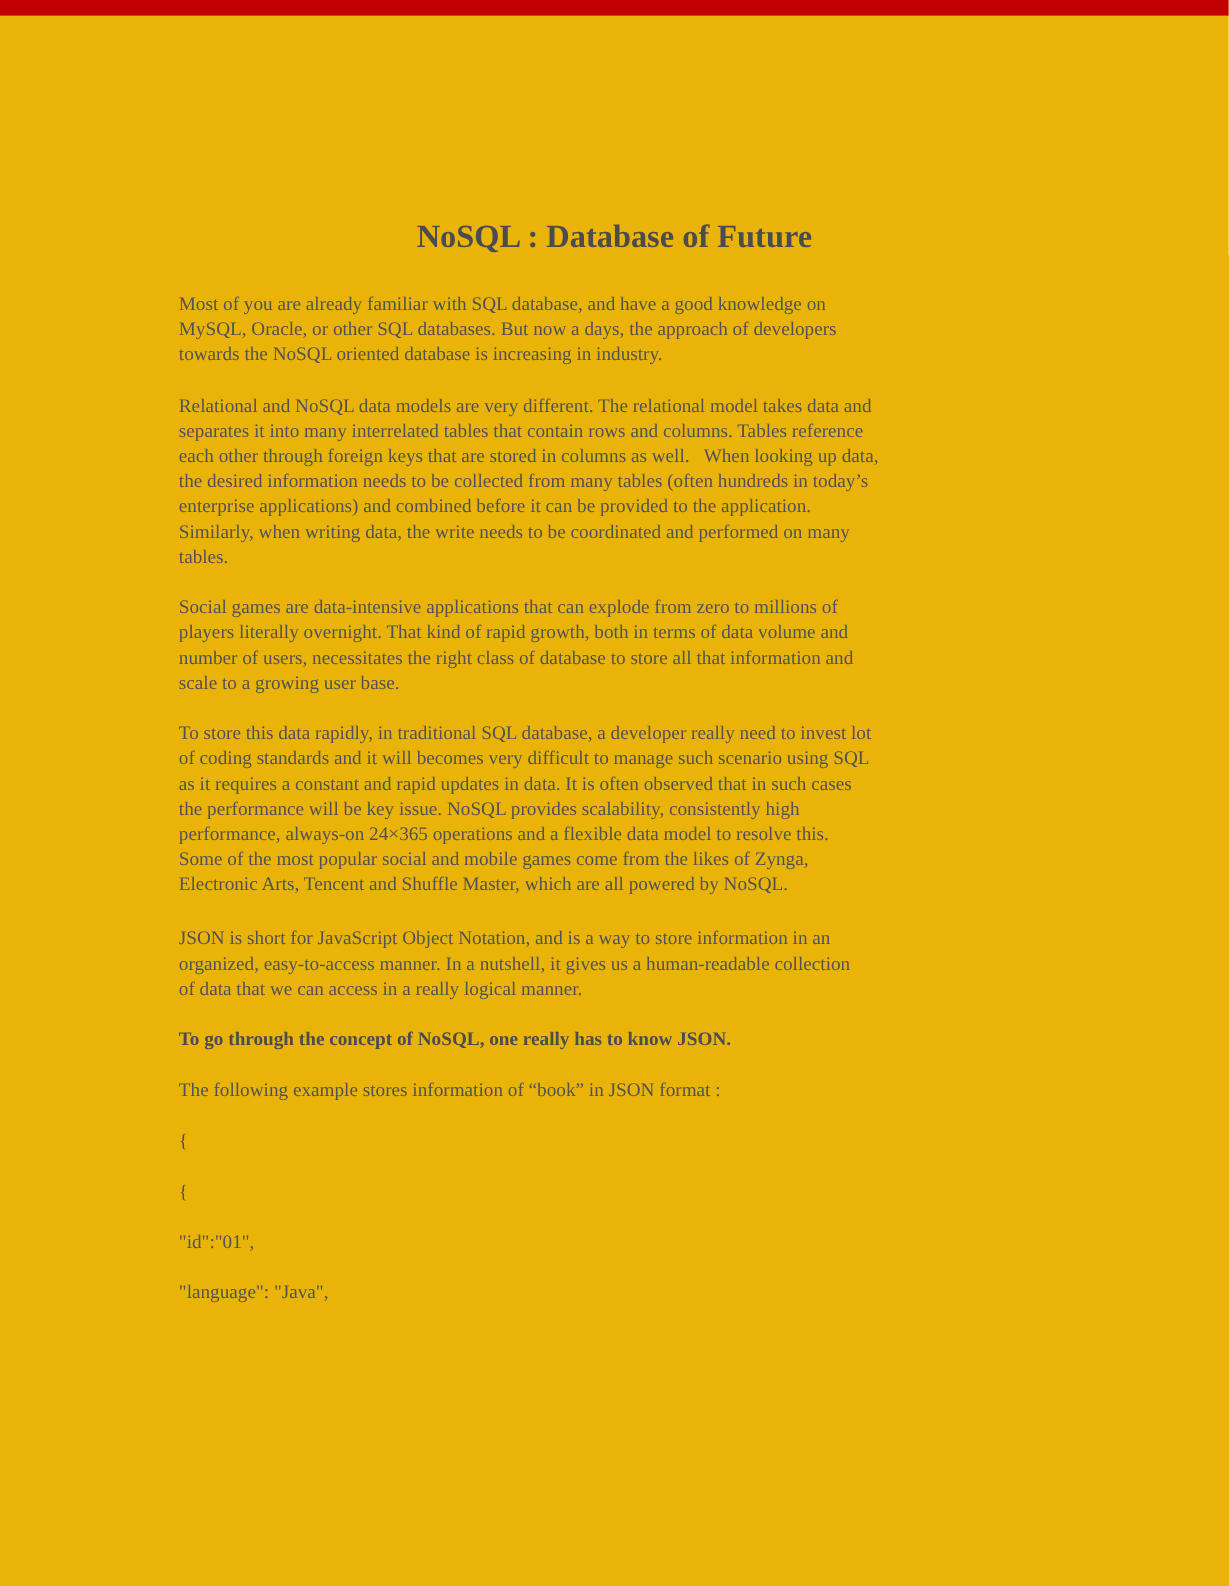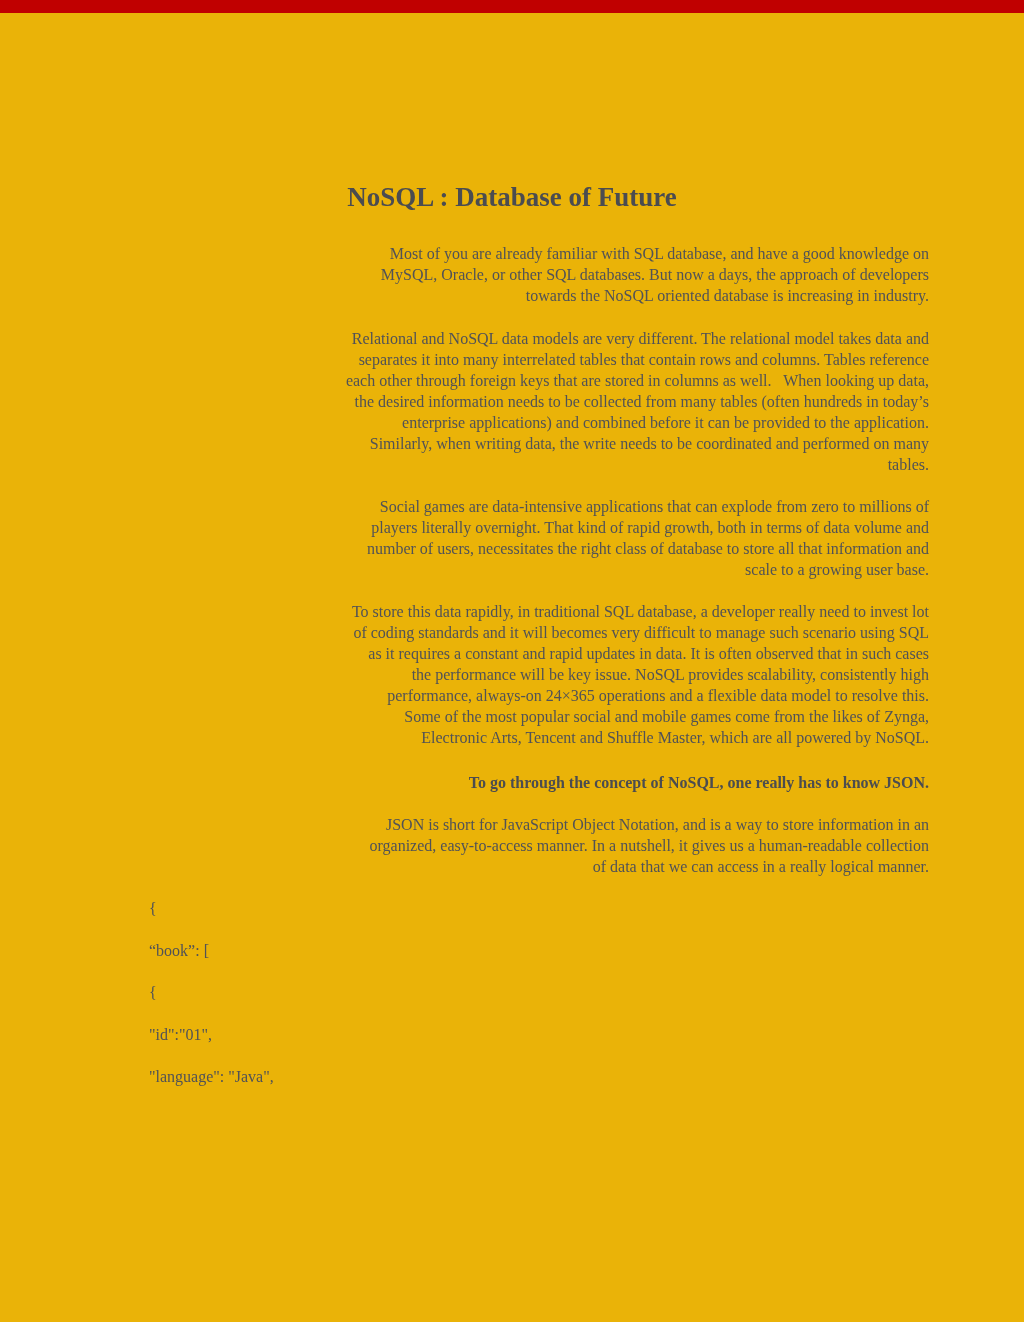--- a/index.html
+++ b/index.html
@@ -38,21 +38,20 @@
     font-weight: bold;
     text-align: center;
     color: #4b4c50;
     white-space: nowrap;
   }
   .para {
     margin: 0 0 21px 0;
     font-size: 16px;
     line-height: 21px;
     white-space: pre-line;
-    text-align: right;
   }
   .mb22 { margin-bottom: 22px; }
   .mb24 { margin-bottom: 24px; }
   .mb42 { }
   .section-heading {
     margin: 0 0 24px 0;
     font-size: 16.5px;
     line-height: 21px;
     font-weight: bold;
     color: #4b4c50;
@@ -99,30 +98,30 @@
 scale to a growing user base.</p>
 
     <p class="para mb24">To store this data rapidly, in traditional SQL database, a developer really need to invest lot
 of coding standards and it will becomes very difficult to manage such scenario using SQL
 as it requires a constant and rapid updates in data. It is often observed that in such cases
 the performance will be key issue. NoSQL provides scalability, consistently high
 performance, always-on 24×365 operations and a flexible data model to resolve this.
 Some of the most popular social and mobile games come from the likes of Zynga,
 Electronic Arts, Tencent and Shuffle Master, which are all powered by NoSQL.</p>
 
-    <p class="para bold-line">To go through the concept of NoSQL, one really has to know JSON.</p>
-
     <p class="para">JSON is short for JavaScript Object Notation, and is a way to store information in an
 organized, easy-to-access manner. In a nutshell, it gives us a human-readable collection
 of data that we can access in a really logical manner.</p>
 
+    <p class="para bold-line">To go through the concept of NoSQL, one really has to know JSON.</p>
+
+    <p class="para mb22">The following example stores information of “book” in JSON format :</p>
 
     <p class="code-line">{</p>
 
-    <p class="code-line">“book”: [</p>
 
     <p class="code-line">{</p>
 
     <p class="code-line">"id":"01",</p>
 
     <p class="code-line">"language": "Java",</p>
 
   </div>
 </div>
 

